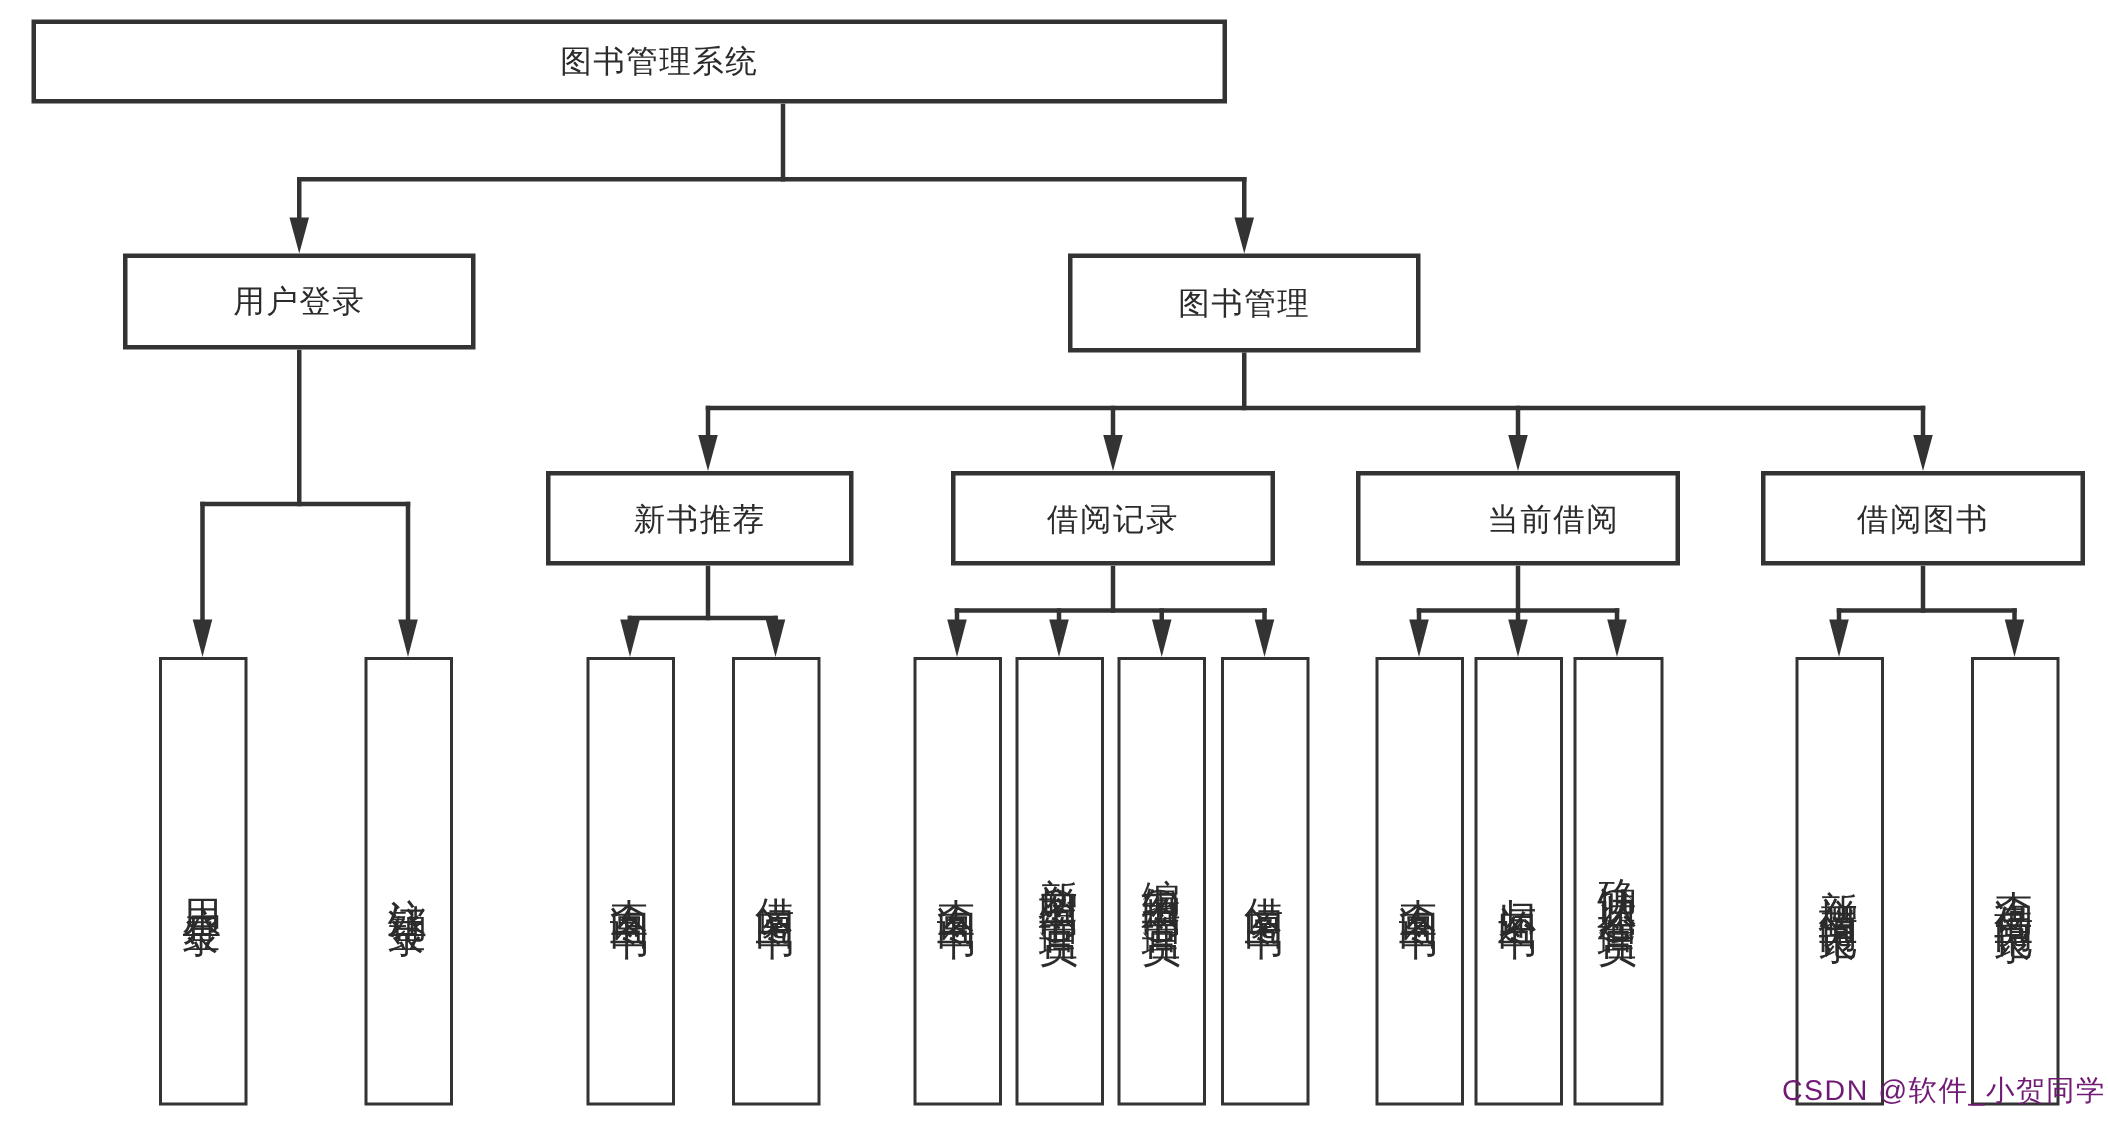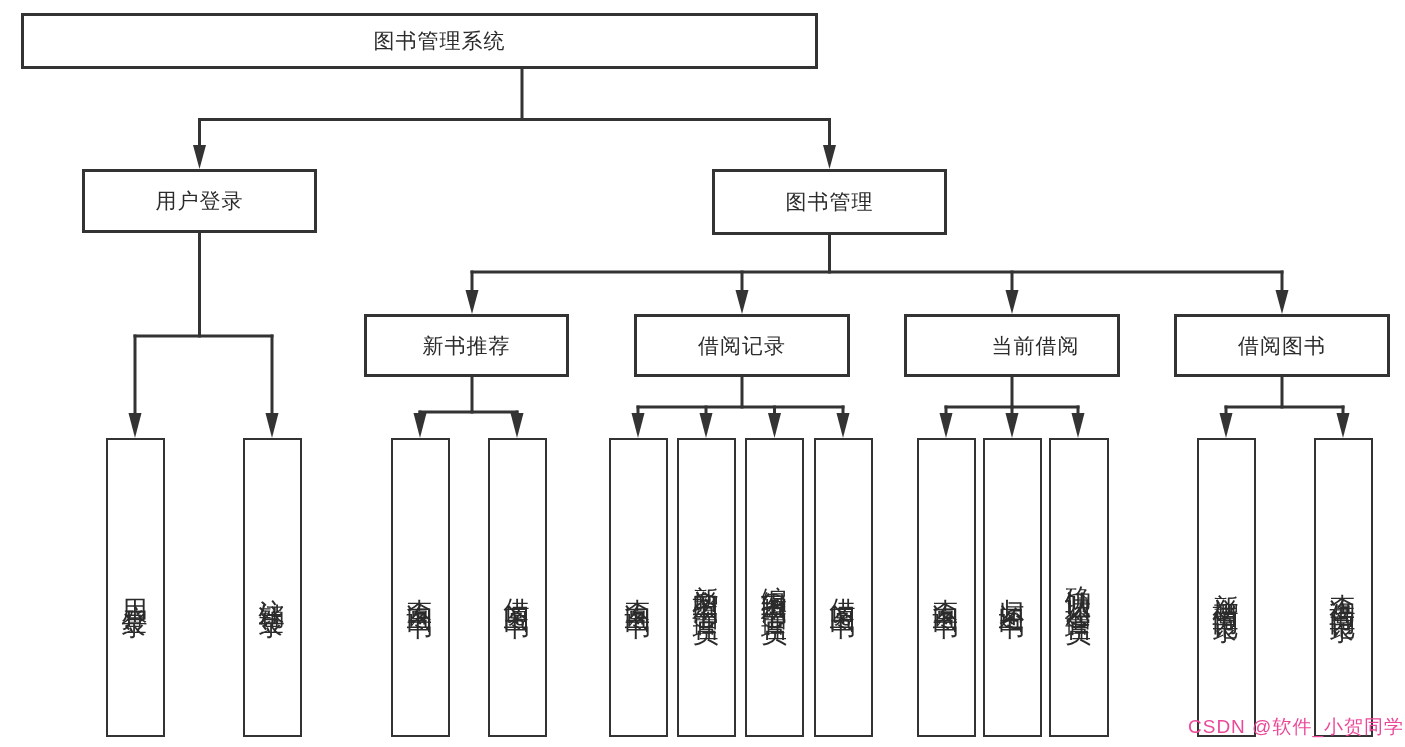--- a/index.html
+++ b/index.html
@@ -39,21 +39,21 @@
     writing-mode: vertical-rl;
     text-orientation: mixed;
     letter-spacing: 5px;
     line-height: 1;
   }
   #watermark {
     position: absolute;
     left: 1188px;
     top: 714px;
     font-size: 19px;
-    color: #ec4899;
+    color: #701a75;
     letter-spacing: 1px;
     white-space: nowrap;
     z-index: 5;
   }
 </style>
 </head>
 <body>
 
 <div id="stage">
 

